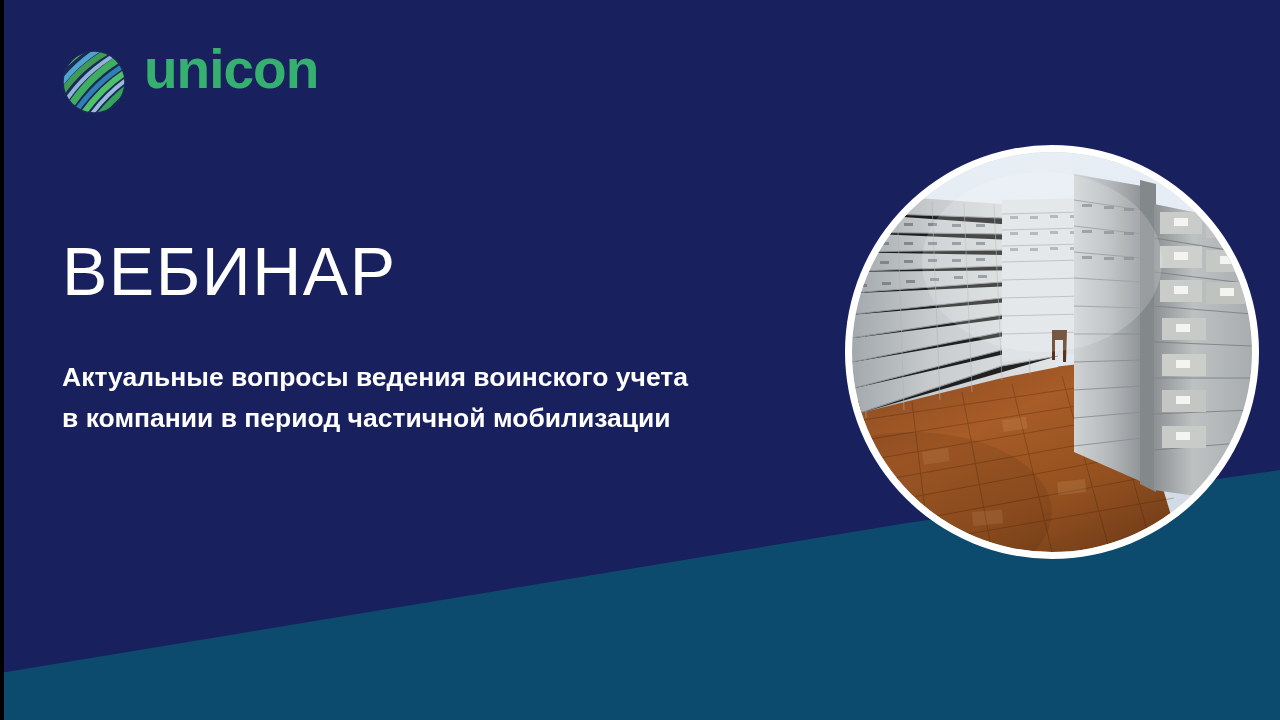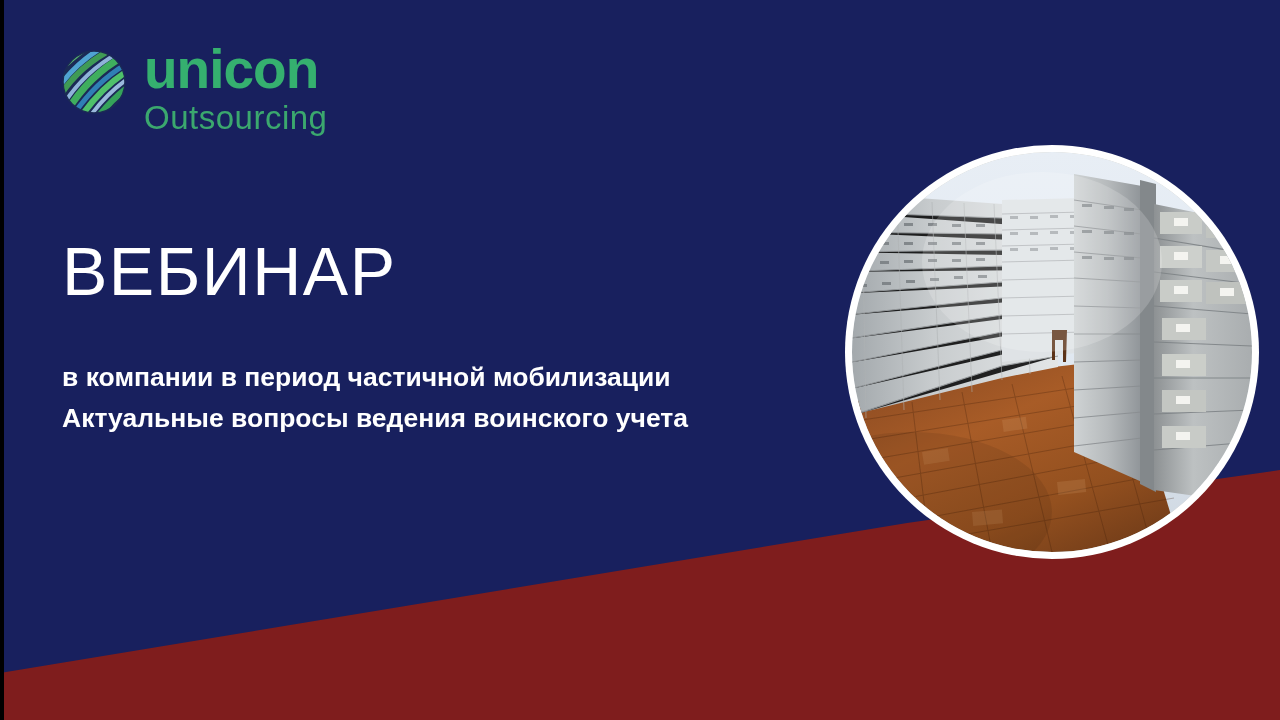--- a/index.html
+++ b/index.html
@@ -6,21 +6,21 @@
   html, body {
     margin: 0;
     padding: 0;
     background: #000;
   }
   #slide {
     position: relative;
     width: 1280px;
     height: 720px;
     overflow: hidden;
-    background: #7f1d1d;
+    background: #0c4a6e;
     font-family: "Liberation Sans", "DejaVu Sans", sans-serif;
     -webkit-font-smoothing: antialiased;
   }
 
   
   .edge-strip {
     position: absolute;
     top: 0;
     left: 0;
     width: 4px;
@@ -160,29 +160,28 @@
           <path d="M34 86 C 48 66, 68 44, 94 30" stroke="#3d8fc0" stroke-width="5"></path>
           <path d="M42 88 C 56 70, 74 50, 100 36" stroke="#56c074" stroke-width="5"></path>
           <path d="M-10 36 C 4 16, 22 2, 44 -10" stroke="#56b26e" stroke-width="4"></path>
         </g>
         <circle cx="34" cy="34" r="31" fill="none" stroke="#1b2a55" stroke-width="1.5"></circle>
       </svg>
     </span>
 
     <span class="logo-words">
       <span class="logo-primary">unicon</span>
-      <span class="logo-secondary">Outsourcing</span>
     </span>
   </div>
 
   <h1 class="headline">ВЕБИНАР</h1>
 
   <p class="subhead">
+    <span>Актуальные вопросы ведения воинского учета</span>
     <span>в компании в период частичной мобилизации</span>
-    <span>Актуальные вопросы ведения воинского учета</span>
   </p>
 
   <div class="photo-ring"></div>
 
   <div class="photo-circle">
     <svg viewBox="0 0 400 400" width="400" height="400" aria-hidden="true">
       <defs>
         <linearGradient id="backWall" x1="0" y1="0" x2="0" y2="1">
           <stop offset="0%" stop-color="#e8eef5"></stop>
           <stop offset="60%" stop-color="#dfe7f0"></stop>

